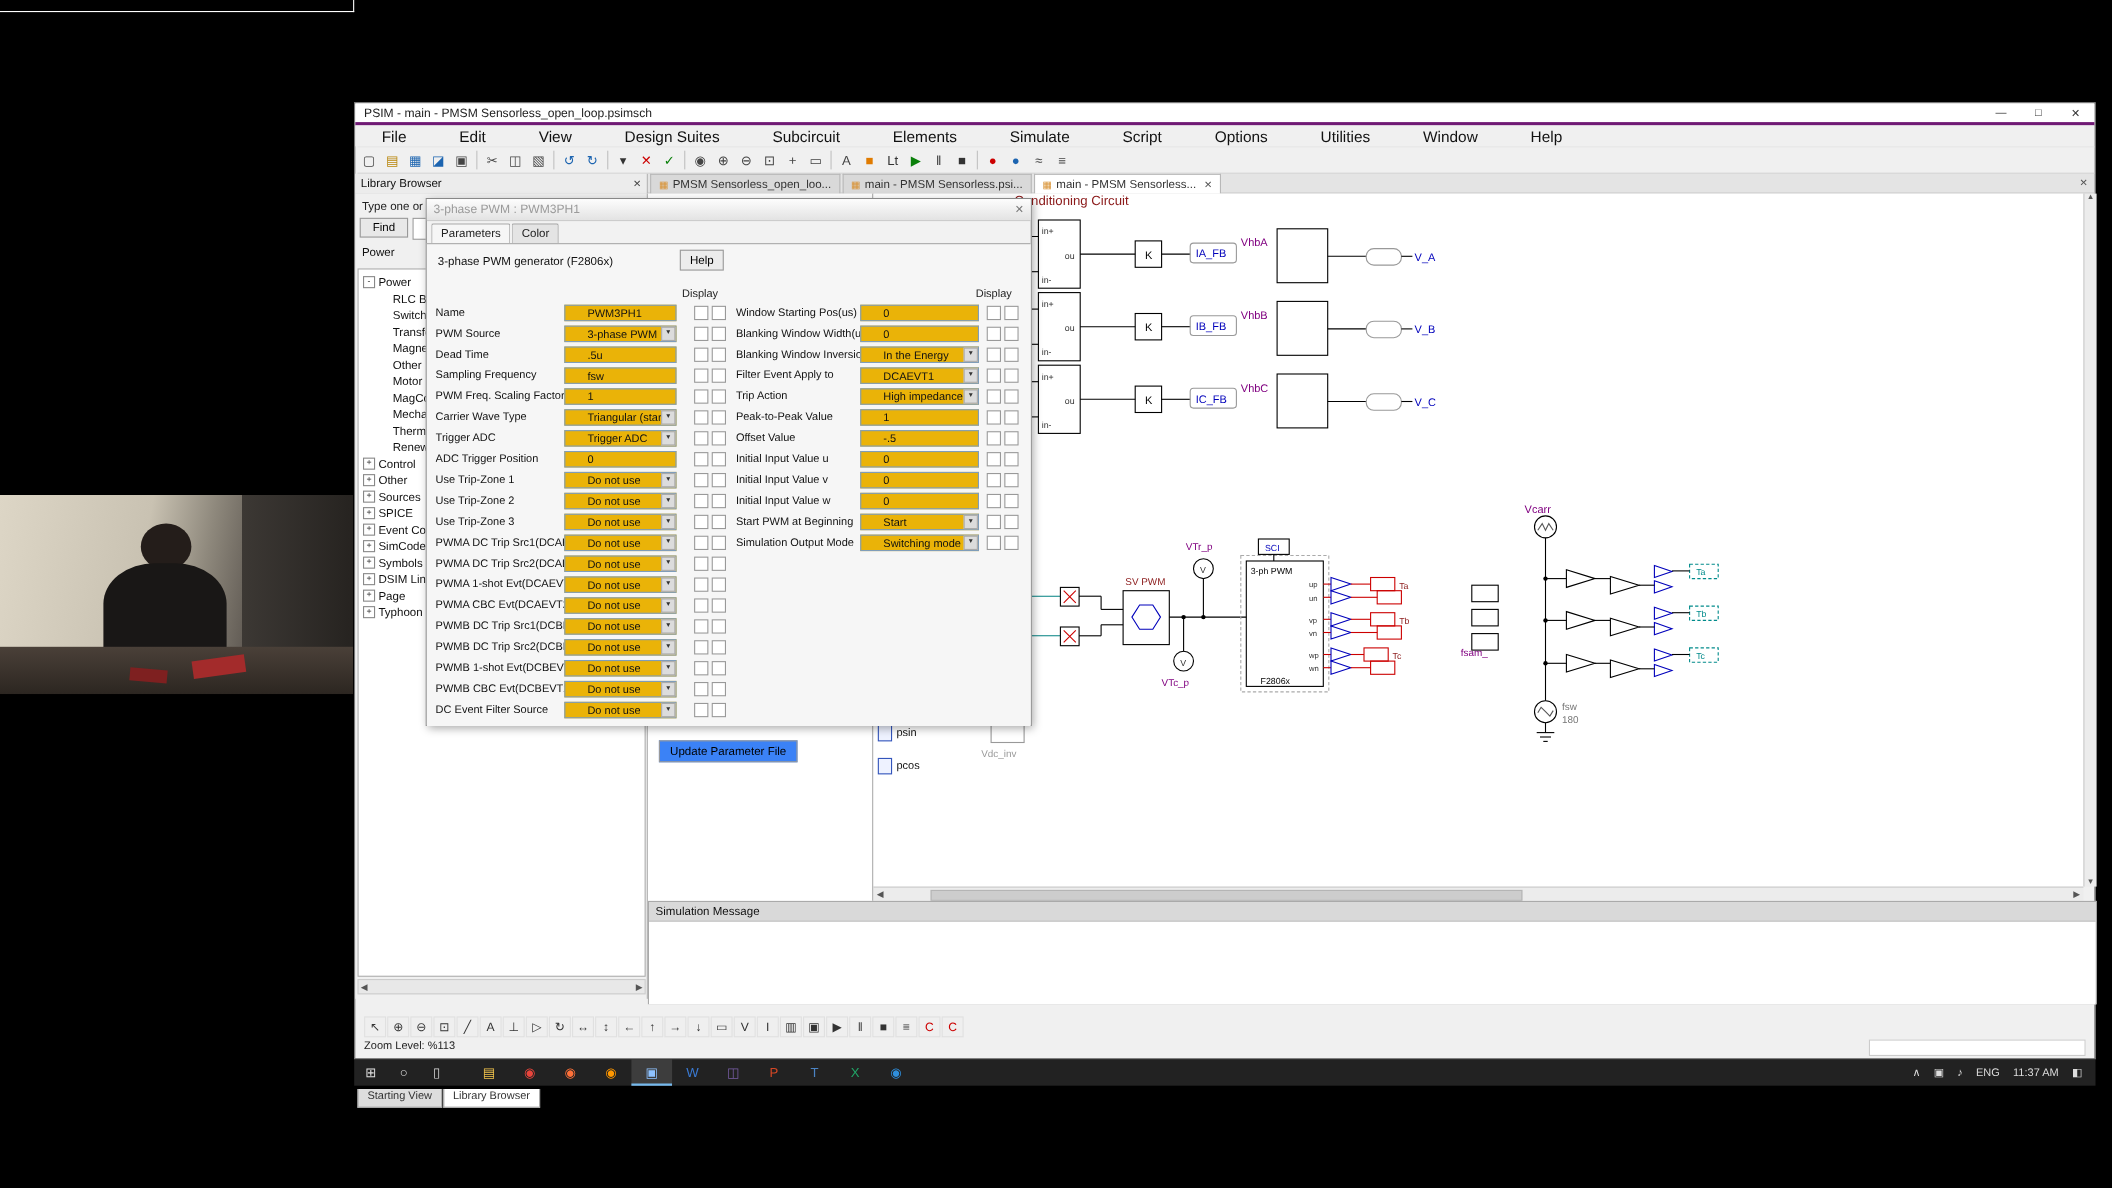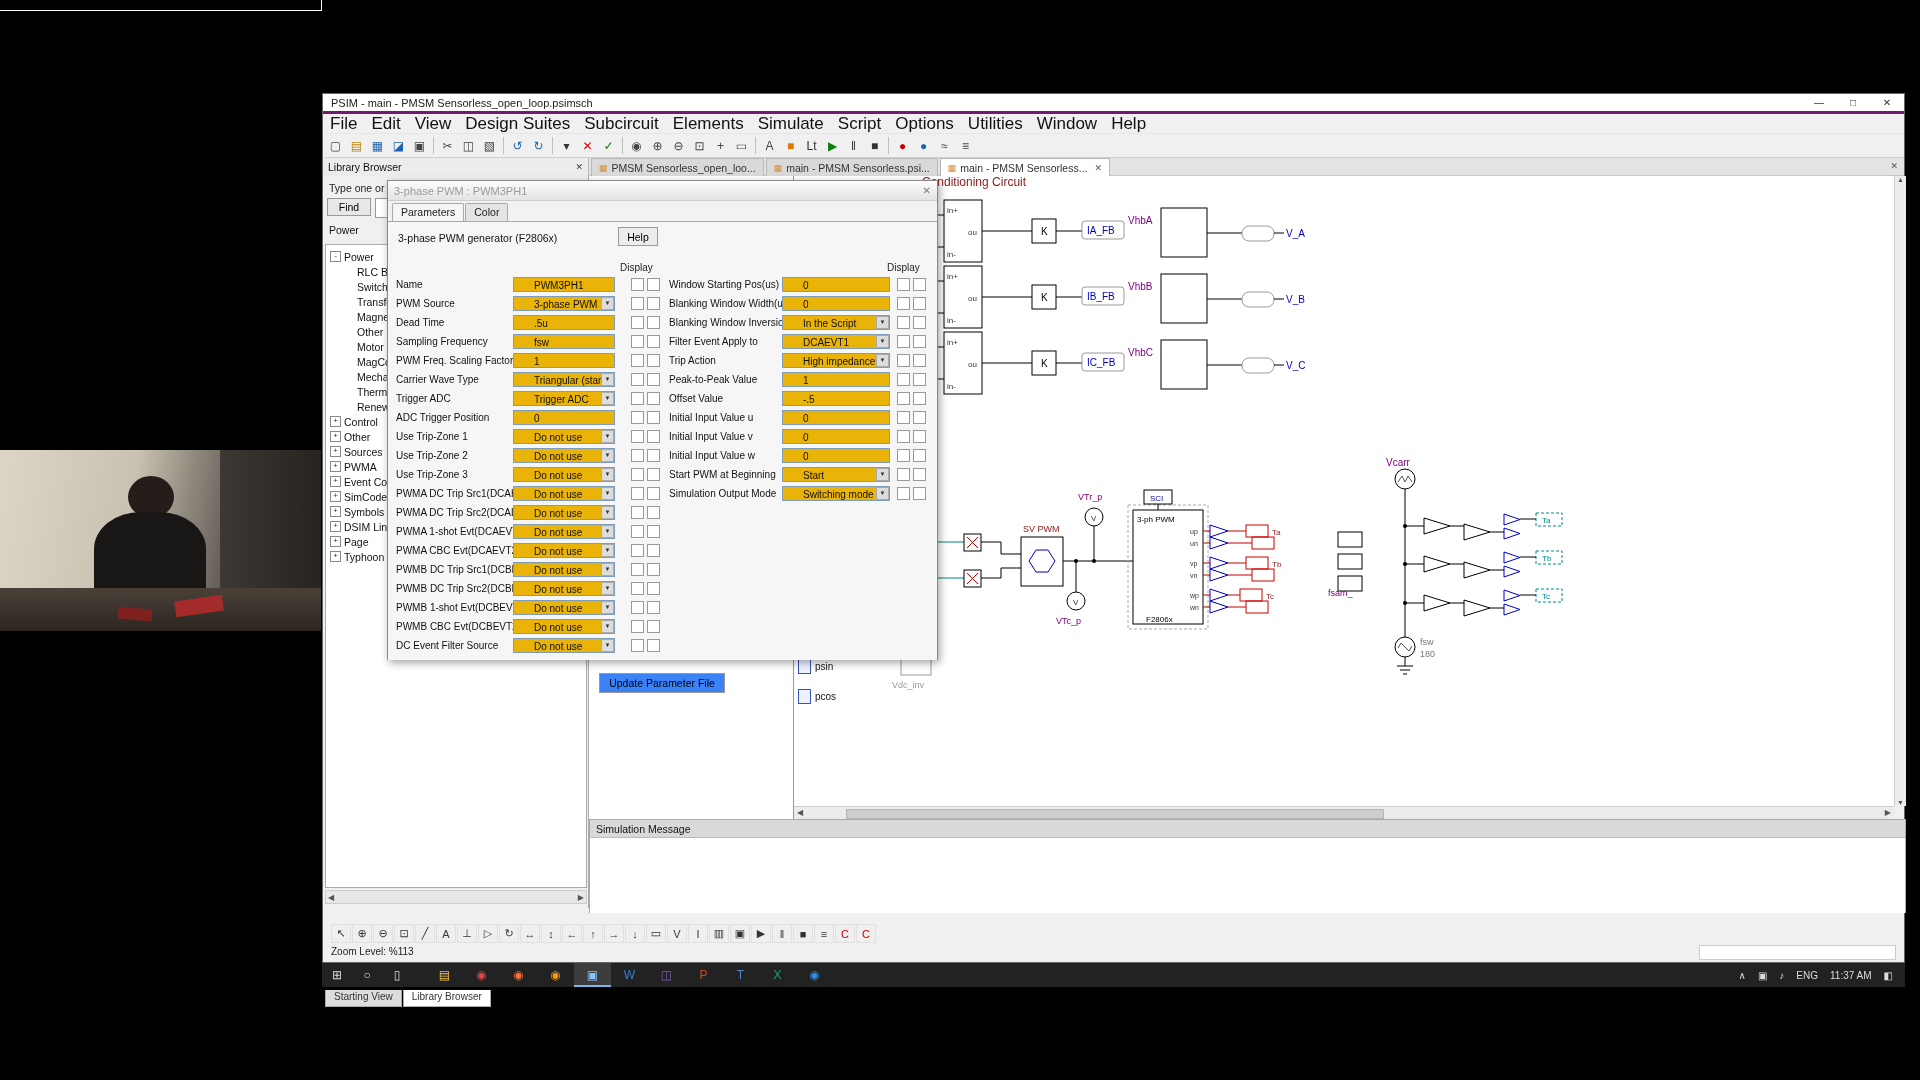--- a/index.html
+++ b/index.html
@@ -14,21 +14,21 @@
   #webcam .person-body{position:absolute;left:94px;top:62px;width:112px;height:88px;border-radius:42% 42% 0 0;background:#191716}
   #webcam .desk{position:absolute;left:0;top:138px;width:321px;height:43px;background:linear-gradient(#4a4038,#2c2621)}
   #webcam .pcb1{position:absolute;left:175px;top:148px;width:48px;height:16px;background:#a32b2b;transform:rotate(-8deg)}
   #webcam .pcb2{position:absolute;left:118px;top:158px;width:34px;height:12px;background:#7e2020;transform:rotate(5deg)}
   
   #win{position:absolute;left:322px;top:93px;width:1583px;height:870px;background:#f0f0f0;border:1px solid #666;box-sizing:border-box}
   #titlebar{position:absolute;left:0;top:0;width:100%;height:20px;background:#fff;display:flex;align-items:center;border-bottom:3px solid #701a75;box-sizing:border-box}
   #title{font-size:11px;color:#222;padding-left:8px;flex:1;white-space:nowrap;overflow:hidden}
   .wbtn{width:34px;height:100%;display:flex;align-items:center;justify-content:center;font-size:10px;color:#333}
   #menubar{position:absolute;left:0;top:20px;width:100%;height:19px;display:flex;align-items:center;background:#f0f0f0}
-  .menu{font-size:17px;color:#111;padding:0 7px;white-space:nowrap}
+  .menu{font-size:14px;color:#111;padding:0 24px;white-space:nowrap}
   #toolbar{position:absolute;left:2px;top:39px;width:1579px;height:25px;display:flex;align-items:center;background:#f0f0f0;border-top:1px solid #e6e6e6;border-bottom:1px solid #d0d0d0;box-sizing:border-box}
   .tbtn{width:21px;height:21px;display:flex;align-items:center;justify-content:center;font-size:12px;color:#444;flex:none}
   .sep{width:1px;height:17px;background:#c0c0c0;margin:0 3px;flex:none}
   
   #tabband{position:absolute;left:0;top:64px;width:100%;height:18px;background:#e4e4e4;border-bottom:1px solid #c8c8c8;box-sizing:border-box}
   #libheader{position:absolute;left:0;top:0;width:266px;height:18px;background:#ececec;border-right:1px solid #b5b5b5;display:flex;align-items:center;font-size:10.5px;padding:0 5px;box-sizing:border-box}
   #libheader .x{margin-left:auto;font-size:9px;color:#444}
   #doctabs{position:absolute;left:268px;top:0;height:18px;display:flex}
   .doctab{display:flex;align-items:center;height:18px;background:#d9d9d9;border:1px solid #b8b8b8;border-bottom:none;padding:0 7px;font-size:10.5px;margin-right:2px;color:#333;box-sizing:border-box;white-space:nowrap}
   .doctab.active{background:#fff}
@@ -330,21 +330,21 @@
           <div class="titem" style="padding-left: 4px;">
             <span class="expbox" style="visibility: visible;">+</span>
             <span>Other</span>
           </div>
           <div class="titem" style="padding-left: 4px;">
             <span class="expbox" style="visibility: visible;">+</span>
             <span>Sources</span>
           </div>
           <div class="titem" style="padding-left: 4px;">
             <span class="expbox" style="visibility: visible;">+</span>
-            <span>PWMA</span>
+            <span>SPICE</span>
           </div>
           <div class="titem" style="padding-left: 4px;">
             <span class="expbox" style="visibility: visible;">+</span>
             <span>Event Control</span>
           </div>
           <div class="titem" style="padding-left: 4px;">
             <span class="expbox" style="visibility: visible;">+</span>
             <span>SimCoder</span>
           </div>
           <div class="titem" style="padding-left: 4px;">
@@ -885,21 +885,21 @@
               <span class="pfield">
                 <span class="val">0</span>
 
               </span>
               <span class="cb"></span>
               <span class="cb cb2"></span>
             </div>
             <div class="prow select">
               <span class="plabel">Blanking Window Inversion</span>
               <span class="pfield">
-                <span class="val">In the Script</span>
+                <span class="val">In the Energy</span>
                 <span class="dd">▼</span>
               </span>
               <span class="cb"></span>
               <span class="cb cb2"></span>
             </div>
             <div class="prow select">
               <span class="plabel">Filter Event Apply to</span>
               <span class="pfield">
                 <span class="val">DCAEVT1</span>
                 <span class="dd">▼</span>

